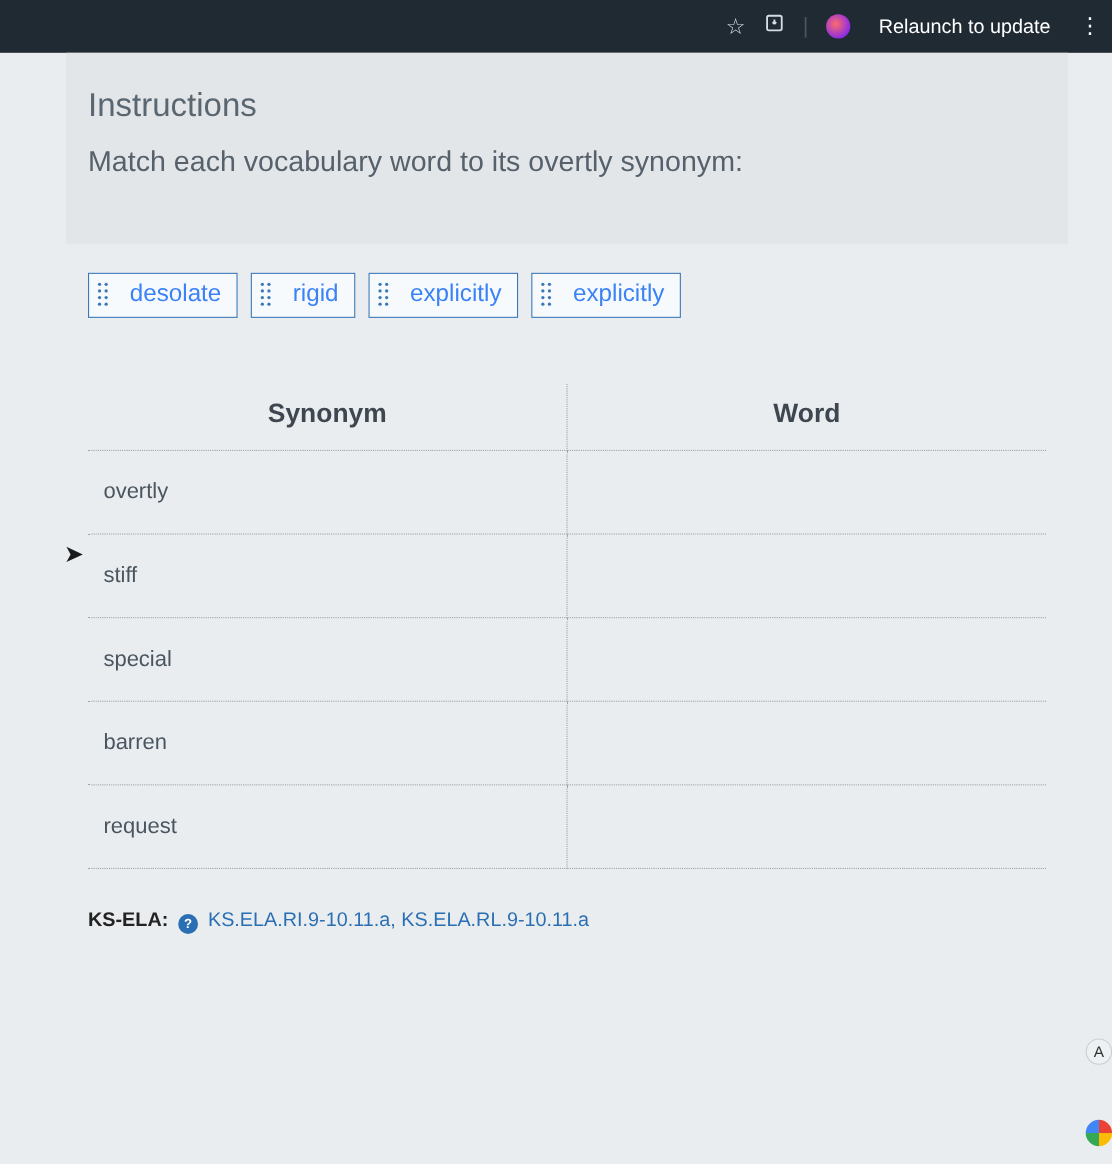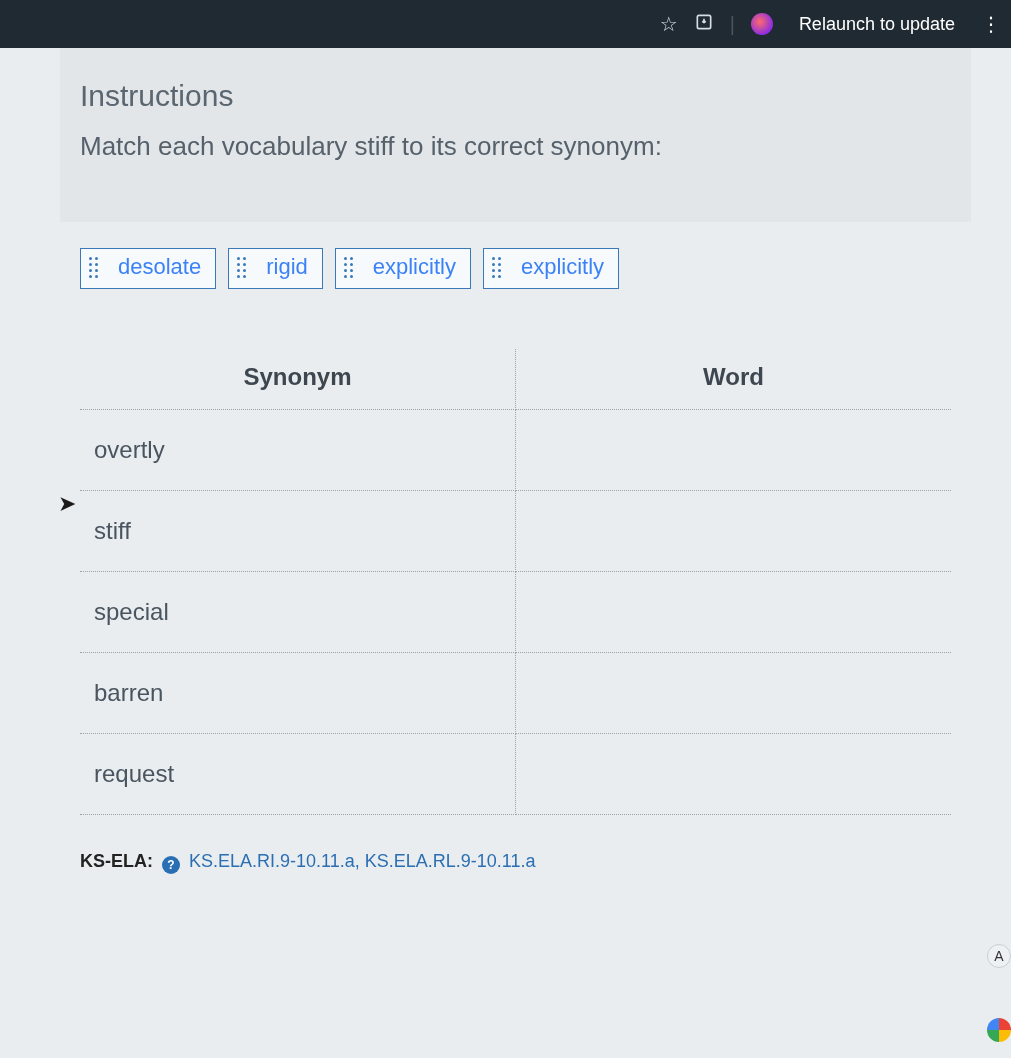--- a/index.html
+++ b/index.html
@@ -12,21 +12,21 @@
   .instructions-block { background:#e2e6e9; padding: 12px 20px 60px 20px; margin: 0 -20px 26px -20px; }
   .instructions-title { font-size:30px; font-weight:400; color:#5a6670; margin-bottom:18px;margin-top:19px; }
   .instructions-text { font-size:26px; color:#56616b; }
   .word-options-header { font-size:26px; color:#5a6670; margin-bottom:14px; }
   .chips { display:flex; gap:12px; flex-wrap:wrap; margin-bottom:60px; }
   .chip { border:1.5px solid #3b78b8; background:#f7fafc; padding:5px 14px 8px 8px; display:flex; align-items:center; gap:20px; font-size:22px; color:#3b82f6; cursor:grab; }
   .grip { display:grid; grid-template-columns:repeat(2,3px); grid-auto-rows:3px; gap:3px; }
   .grip span { width:3px; height:3px; background:#3b78b8; border-radius:50%; }
   .match-table { width:100%; border-collapse:collapse; }
   .match-table th { font-size:24px; font-weight:600; color:#3e4750; padding:14px 10px 18px 10px; border-bottom:1.5px dotted #9aa3ab; }
-  .match-table td { font-size:24px; color:#4a5560; padding:26px 14px; border-bottom:1.5px dotted #9aa3ab; }
+  .match-table td { font-size:20px; color:#4a5560; padding:26px 14px; border-bottom:1.5px dotted #9aa3ab; }
   .match-table th:first-child, .match-table td:first-child { width:50%; border-right:1.5px dotted #9aa3ab; }
   .standards { margin-top:36px; font-size:18px; color:#333; }
   .standards-label { font-weight:700; color:#222; }
   .info-badge { display:inline-flex; width:18px; height:18px; border-radius:50%; background:#2a6fb3; color:#fff; font-size:12px; font-weight:700; align-items:center; justify-content:center; vertical-align:-2px; margin:0 4px; }
   .standards-codes { color:#2a6fb3; }
   .cursor { position:absolute; left:58px; top:491px; font-size:22px; color:#1b1b1b; pointer-events:none; }
   .menu-dots { color:#fff; font-size:20px; letter-spacing:0; line-height:1; }
   .side-badge { position:absolute; right:0; width:24px; height:24px; border-radius:50%; display:flex; align-items:center; justify-content:center; font-size:14px; }
   .side-badge.az { top:944px; background:#eef1f3; color:#333; border:1px solid #c8cfd5; }
   .side-badge.gl { top:1018px; background: conic-gradient(#ea4335 0 25%, #fbbc05 0 50%, #34a853 0 75%, #4285f4 0 100%); color:#fff; font-weight:700; }
@@ -47,21 +47,21 @@
   <div class="relaunch-btn">
     <span>Relaunch to update</span>
   </div>
   <span class="menu-dots">⋮</span>
 </div>
 
 <div class="page">
 
   <div class="instructions-block">
     <div class="instructions-title">Instructions</div>
-    <div class="instructions-text">Match each vocabulary stiff to its correct synonym:</div>
+    <div class="instructions-text">Match each vocabulary word to its overtly synonym:</div>
   </div>
 
 
   <div class="chips">
     <div class="chip">
       <span class="grip">
           <span></span>
           <span></span>
           <span></span>
           <span></span>

